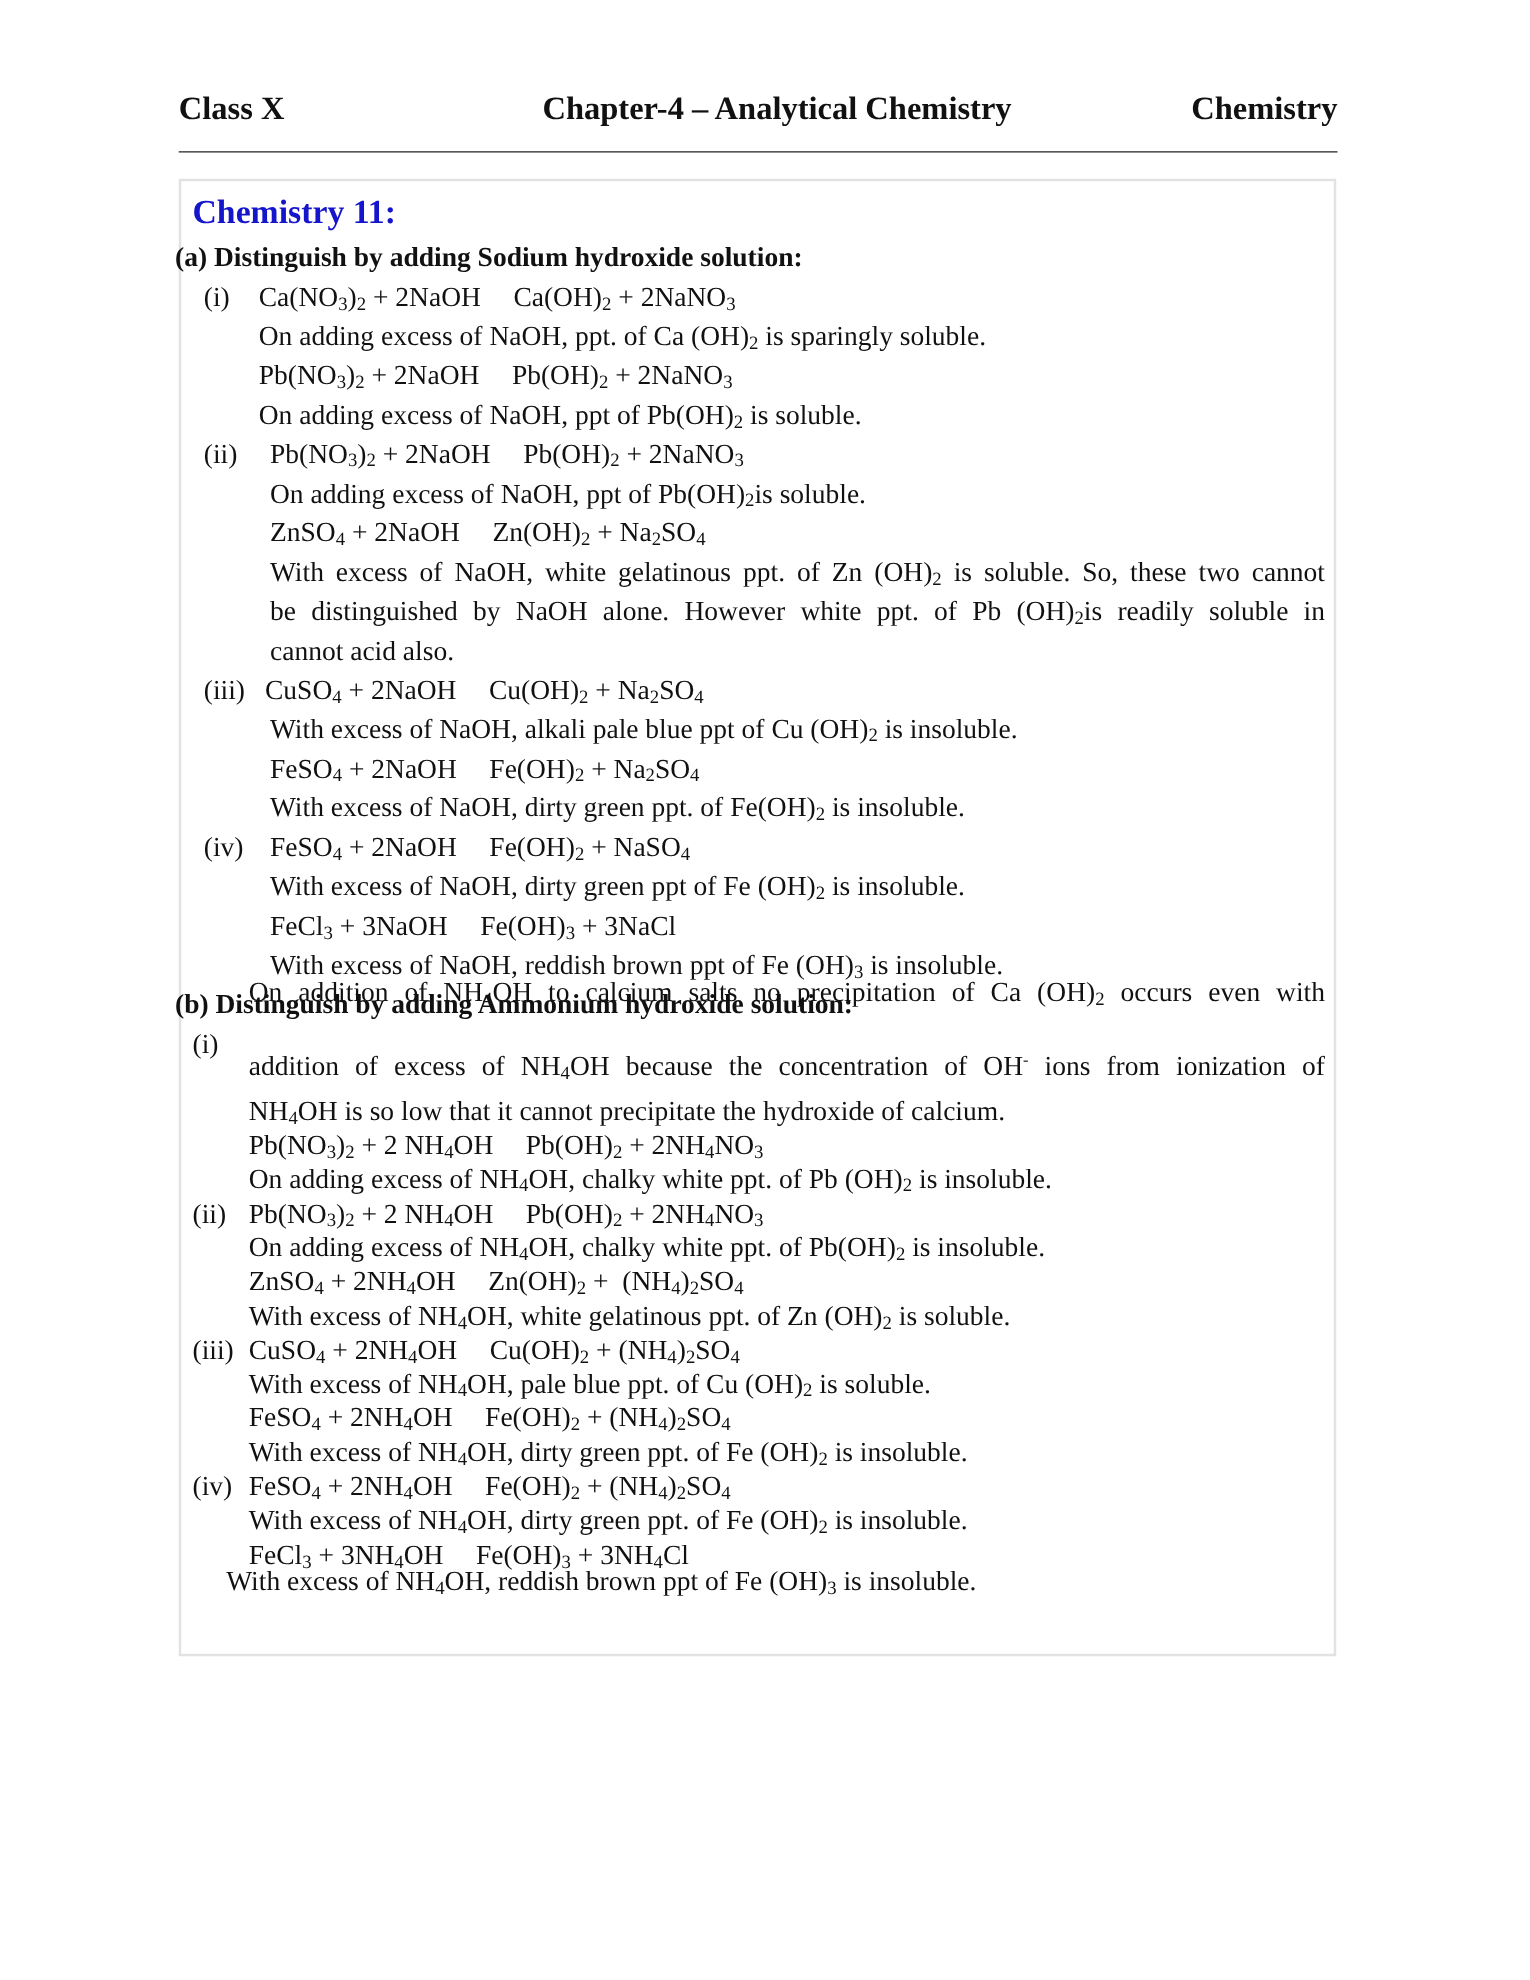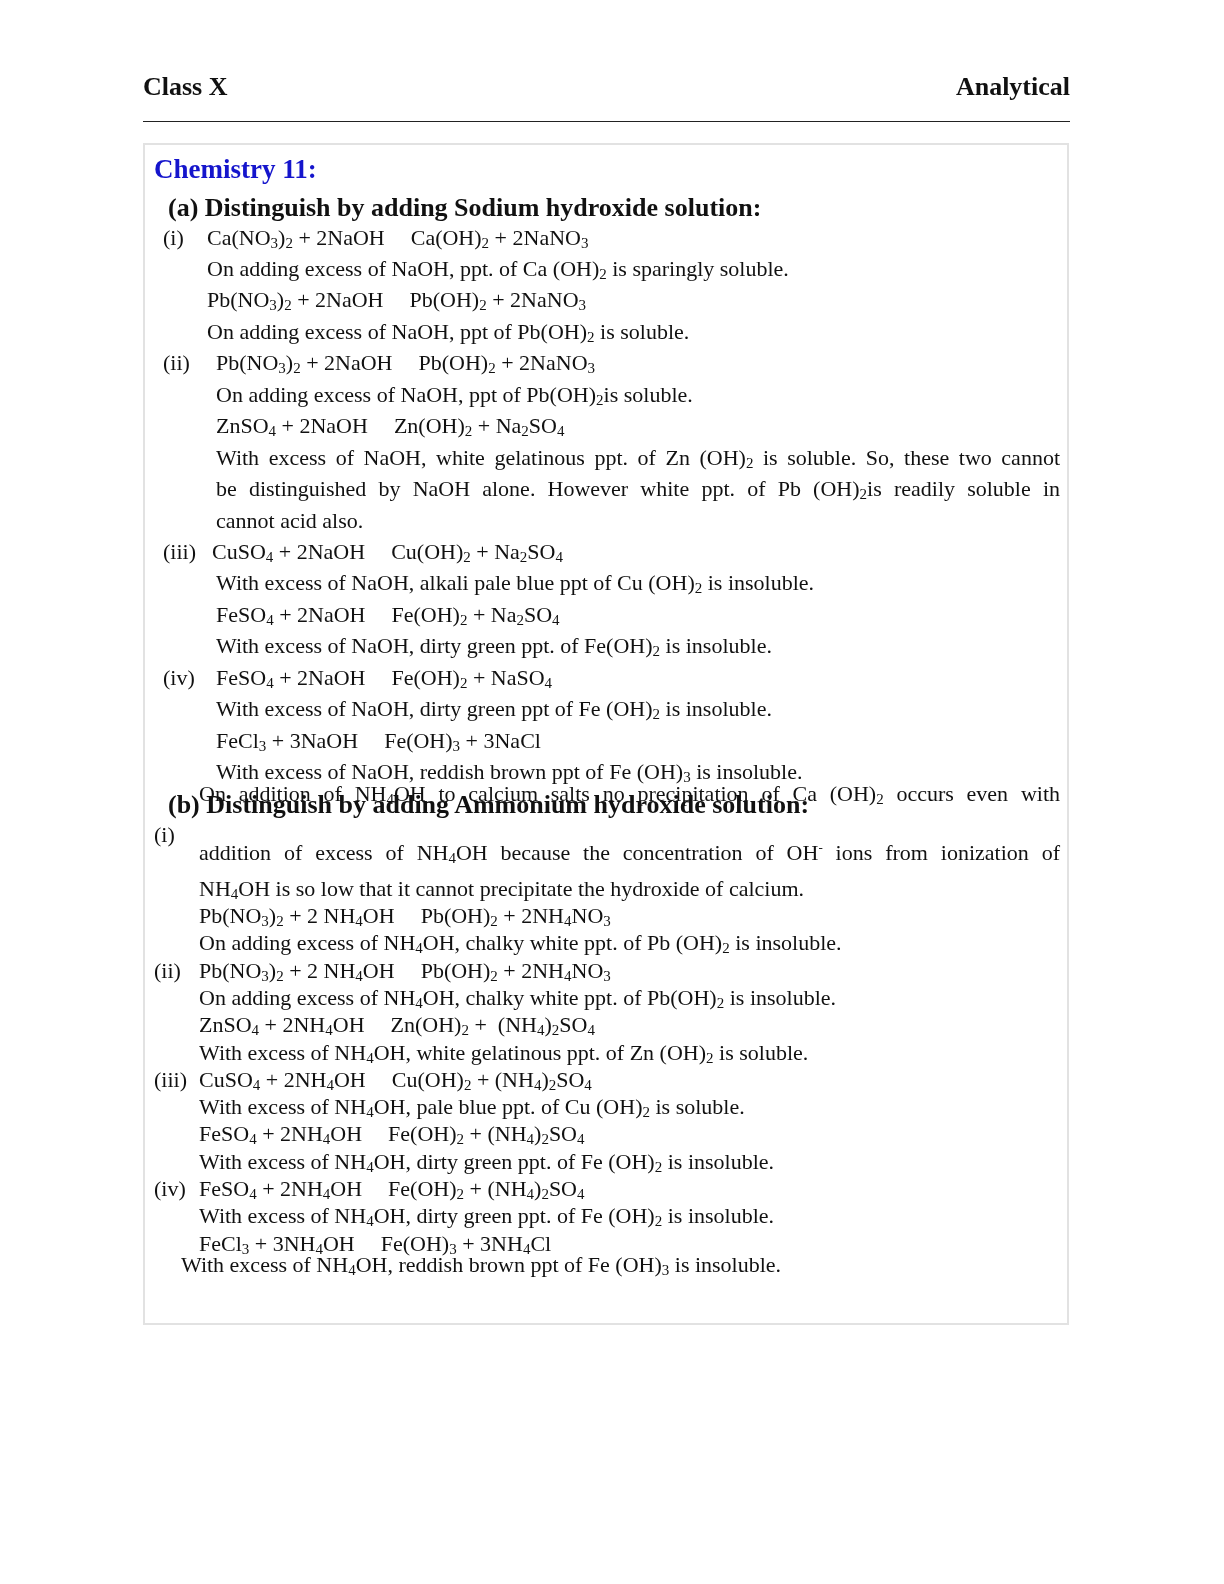--- a/index.html
+++ b/index.html
@@ -21,38 +21,39 @@
   }
   .box {
     position: absolute; left: 143px; top: 143px; width: 926px; height: 1182px;
     border: 2px solid #e2e2e2; box-sizing: border-box;
   }
   .title {
     position: absolute; left: 154px; top: 154px; font-size: 27px;
     font-weight: bold; color: #1515cc;
   }
   .sec {
-    position: absolute; left: 168px; font-weight: bold; font-size: 26px;
+    position: absolute; left: 140px; font-weight: bold; font-size: 22px;
   }
   .ln { position: absolute; font-size: 22px; white-space: nowrap; }
   .lbl { position: absolute; font-size: 22px; }
   .just {
     position: absolute; font-size: 22px; text-align: justify; text-align-last: justify;
     white-space: nowrap;
   }
   sub { font-size: 15px; vertical-align: -3px; line-height: 0; }
   sup { font-size: 13px; vertical-align: 8px; line-height: 0; }
   .gap { display: inline-block; width: 26px; }
 </style>
 </head>
 <body>
 
 <div class="header">
   <span class="h-left">Class X</span>
-  <span class="h-right">Analytical</span>
+  <span class="h-center">Chapter-4 – Analytical Chemistry</span>
+  <span class="h-right">Chemistry</span>
 </div>
 <div class="rule"></div>
 
 <div class="box"></div>
 <div class="title">Chemistry 11:</div>
 
 <div class="sec" style="top:193px">(a) Distinguish by adding Sodium hydroxide solution:</div>
 
 <div class="lbl" style="left:163px;top:225px">(i)</div>
 <div class="ln" style="left:207px;top:225px">

